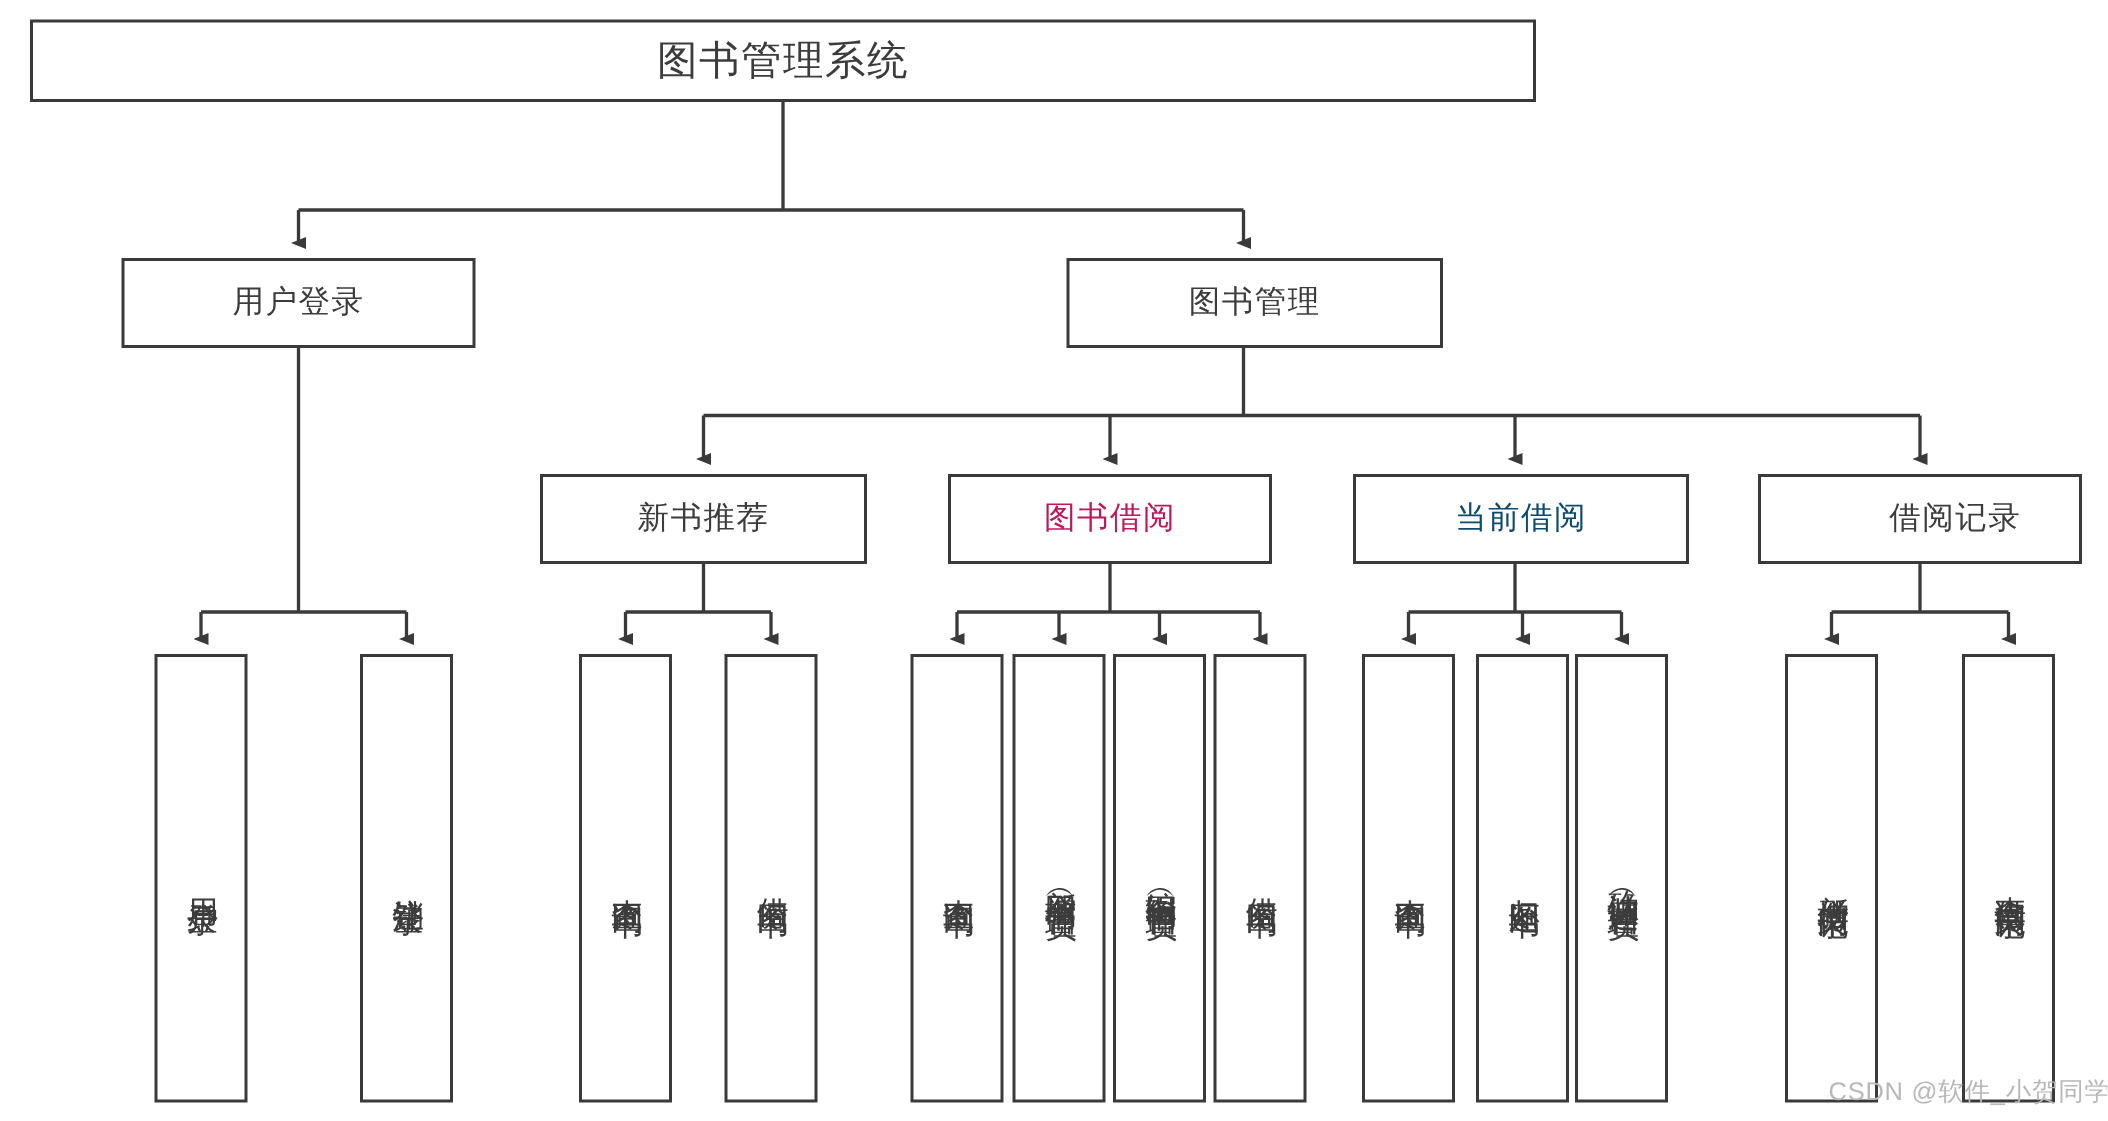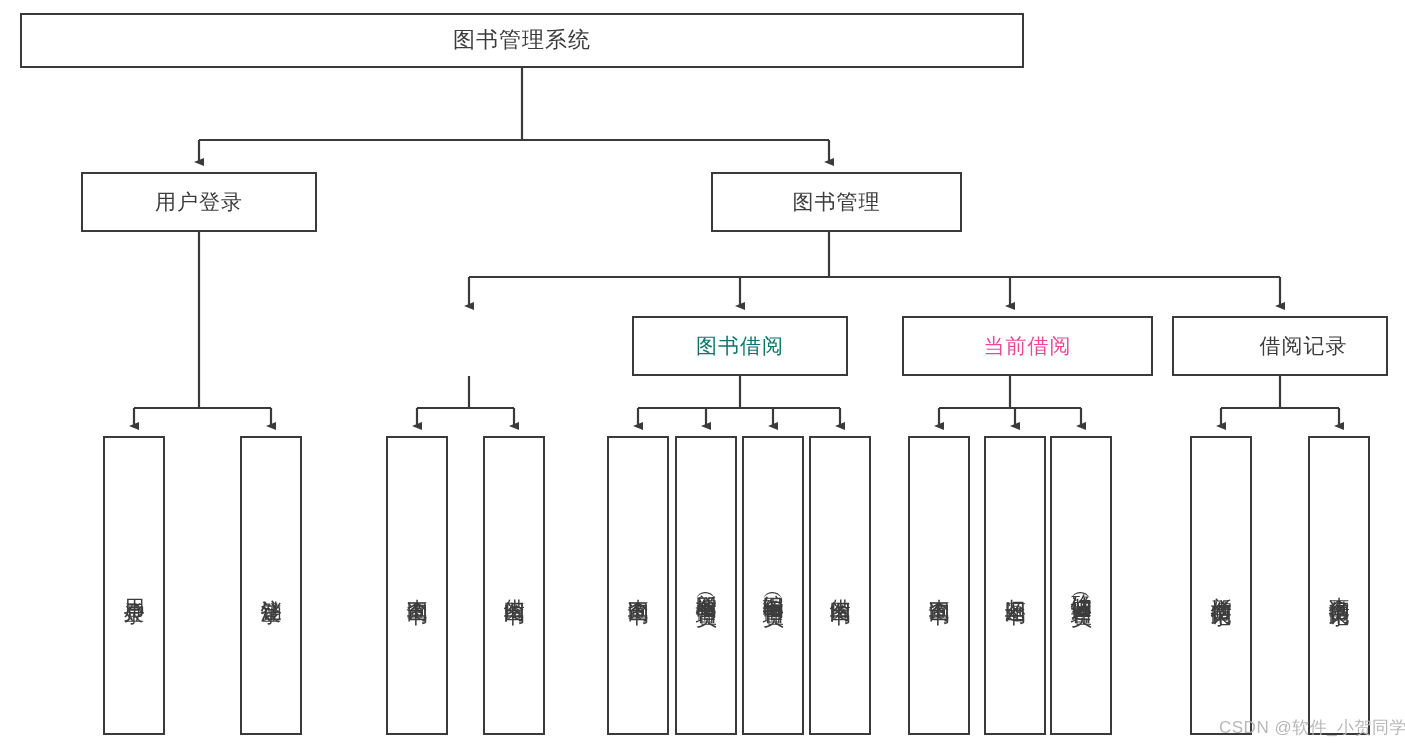--- a/index.html
+++ b/index.html
@@ -36,21 +36,21 @@
     color: #3c3c3c;
     overflow: hidden;
   }
   .node.h {
     font-size: 21px;
     line-height: 1.2;
     letter-spacing: 1px;
     white-space: nowrap;
   }
   .node.root {
-    font-size: 22px;
+    font-size: 27px;
     justify-content: center;
   }
   .node.v {
     writing-mode: vertical-rl;
     text-orientation: upright;
     font-size: 21px;
     line-height: 1.35;
     letter-spacing: 2px;
     padding: 4px 0;
   }
@@ -117,24 +117,27 @@
 
   <div class="node h root" style="left: 20px; top: 13px; width: 1004px; height: 55px; border-color: rgb(58, 58, 58); background: rgb(255, 255, 255); color: rgb(60, 60, 60);">
       <span class="label">图书管理系统</span>
     </div>
     <div class="node h" style="left: 81px; top: 172px; width: 236px; height: 60px; border-color: rgb(58, 58, 58); background: rgb(255, 255, 255); color: rgb(60, 60, 60);">
       <span class="label">用户登录</span>
     </div>
     <div class="node h" style="left: 711px; top: 172px; width: 251px; height: 60px; border-color: rgb(58, 58, 58); background: rgb(255, 255, 255); color: rgb(60, 60, 60);">
       <span class="label">图书管理</span>
     </div>
-    <div class="node h" style="left: 632px; top: 316px; width: 216px; height: 60px; border-color: rgb(58, 58, 58); background: rgb(255, 255, 255); color: #0f766e;">
+    <div class="node h" style="left: 360px; top: 316px; width: 218px; height: 60px; border-color: rgb(58, 58, 58); background: rgb(255, 255, 255); color: rgb(60, 60, 60);">
+      <span class="label">新书推荐</span>
+    </div>
+    <div class="node h" style="left: 632px; top: 316px; width: 216px; height: 60px; border-color: rgb(58, 58, 58); background: rgb(255, 255, 255); color: #be185d;">
       <span class="label">图书借阅</span>
     </div>
-    <div class="node h" style="left: 902px; top: 316px; width: 251px; height: 60px; border-color: rgb(58, 58, 58); background: rgb(255, 255, 255); color: #ec4899;">
+    <div class="node h" style="left: 902px; top: 316px; width: 224px; height: 60px; border-color: rgb(58, 58, 58); background: rgb(255, 255, 255); color: #0c4a6e;">
       <span class="label">当前借阅</span>
     </div>
     <div class="node h" style="left: 1172px; top: 316px; width: 216px; height: 60px; border-color: rgb(58, 58, 58); background: rgb(255, 255, 255); color: rgb(60, 60, 60); padding-left: 47px;">
       <span class="label">借阅记录</span>
     </div>
     <div class="node v" style="left: 103px; top: 436px; width: 62px; height: 299px; border-color: rgb(58, 58, 58); background: rgb(255, 255, 255); color: rgb(60, 60, 60);">
       <span class="label">用户登录</span>
     </div>
     <div class="node v" style="left: 240px; top: 436px; width: 62px; height: 299px; border-color: rgb(58, 58, 58); background: rgb(255, 255, 255); color: rgb(60, 60, 60);">
       <span class="label">注销登录</span>

